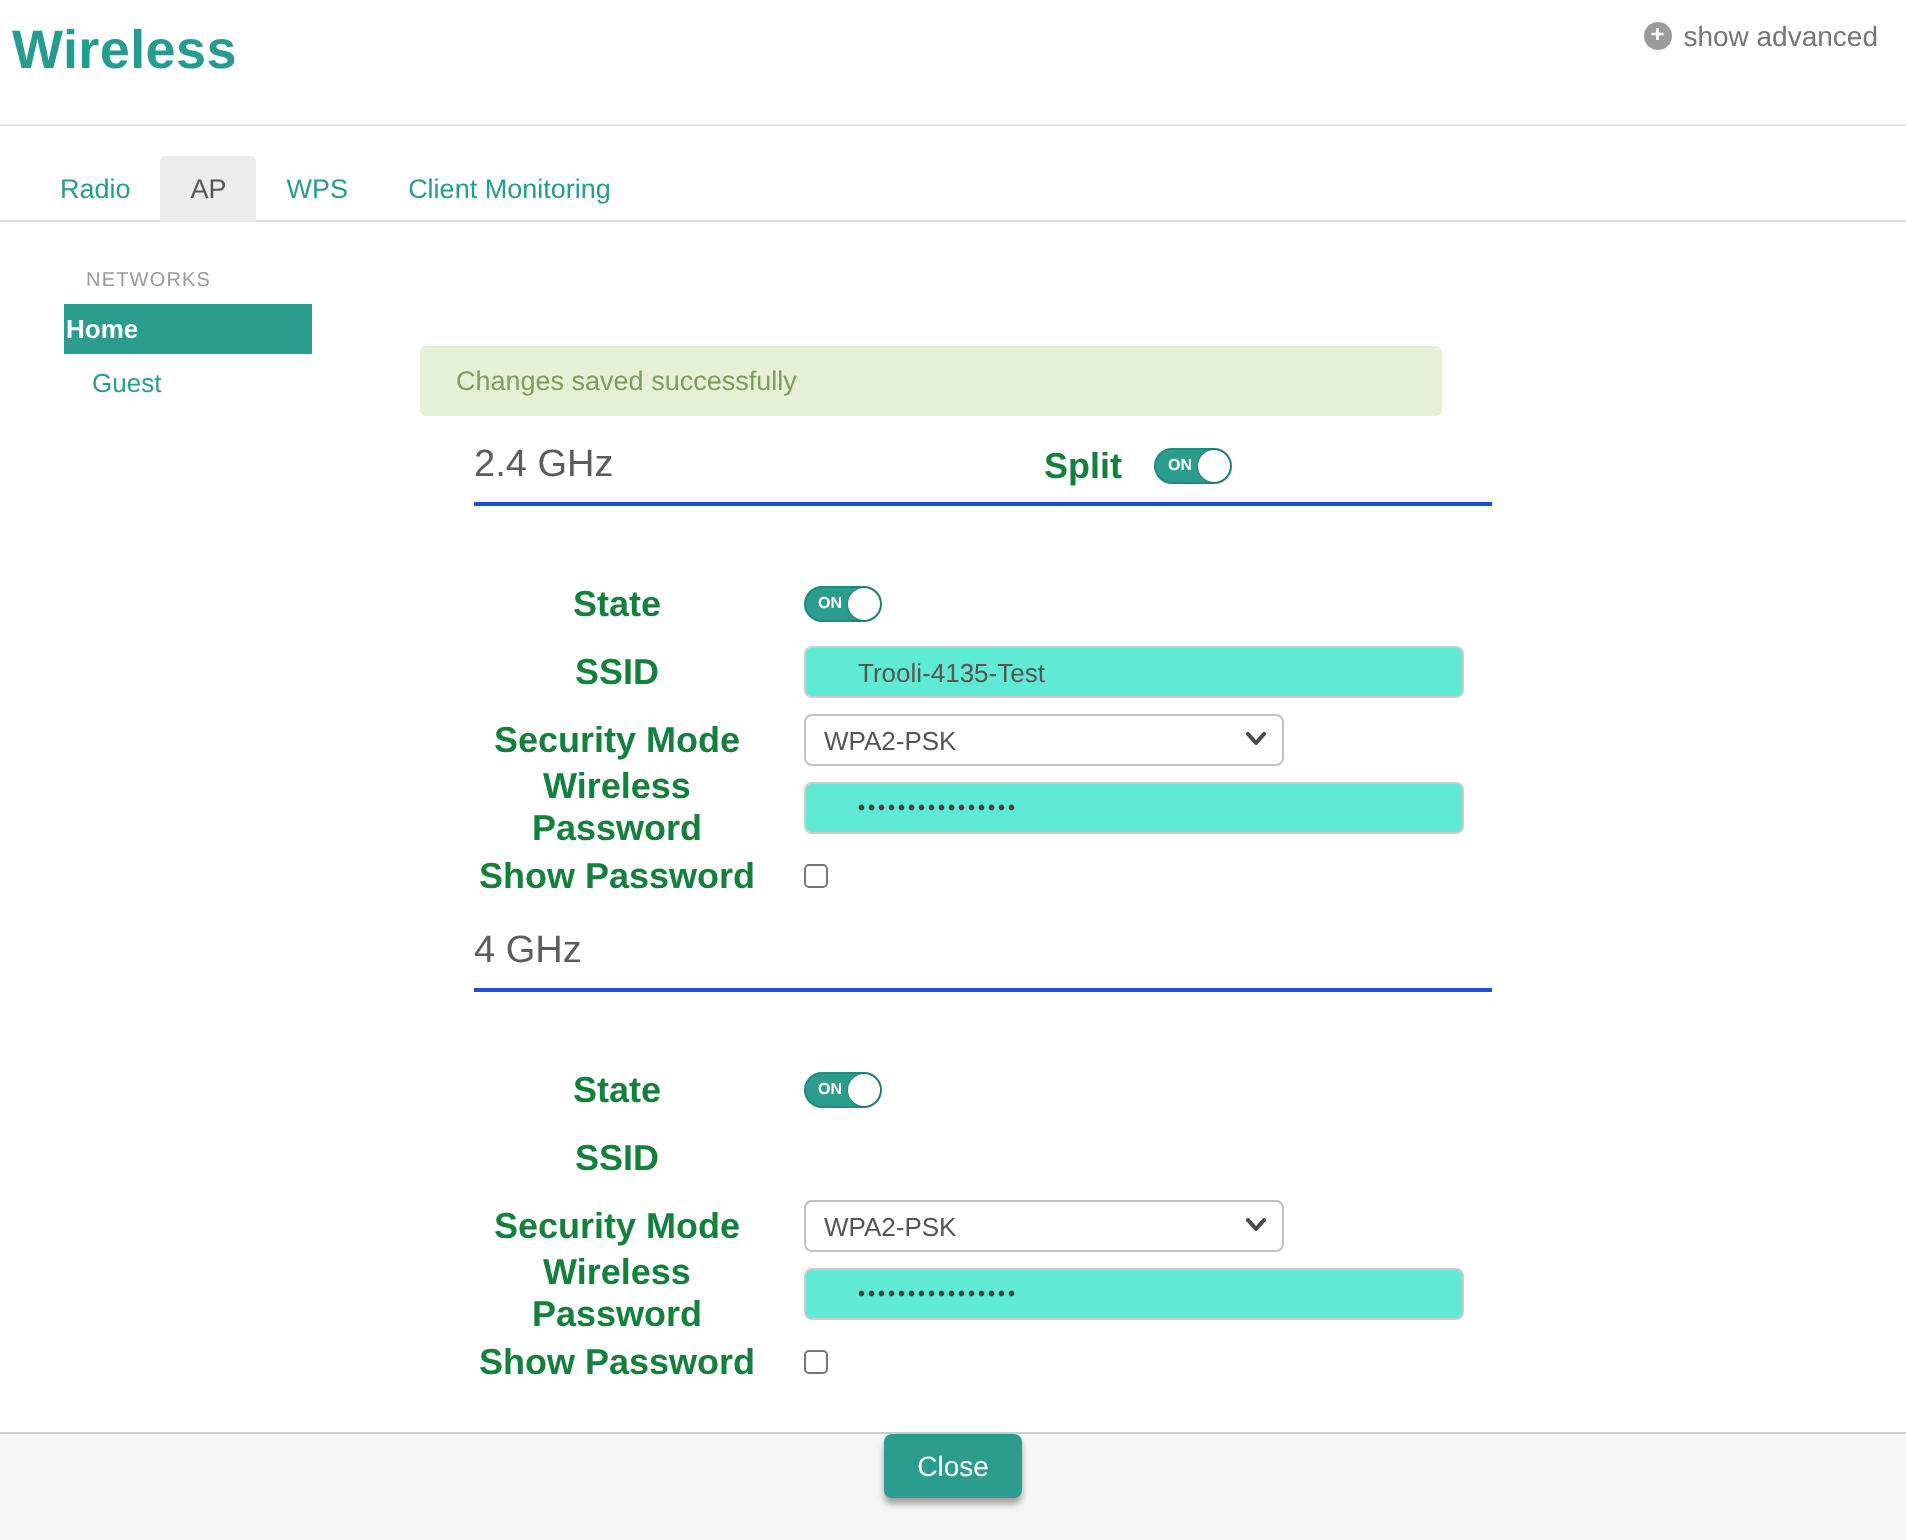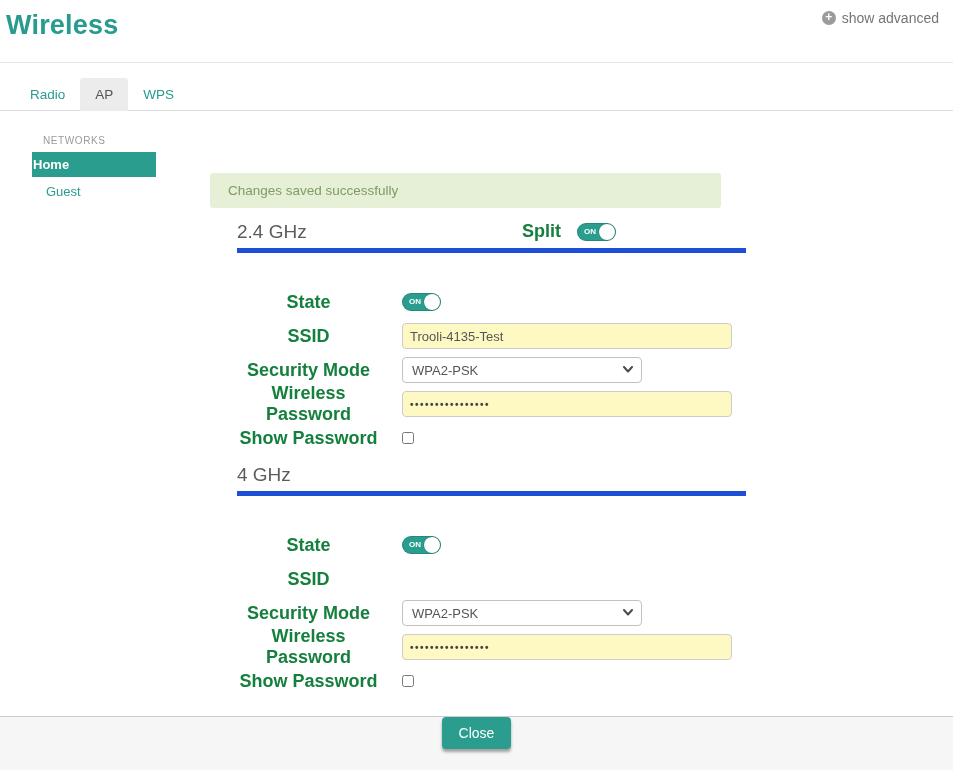--- a/index.html
+++ b/index.html
@@ -33,32 +33,32 @@
 
   
   .alert { position:absolute; left:210px; top:129px; width:511px; height:35px;
     background:#e5f0d7; border-radius:3px; color:#7f9c63; font-size:13.5px;
     display:flex; align-items:center; padding-left:18px;margin-top:44px; }
 
   
   .band { position:absolute; left:237px; width:509px; }
   .band-1 { top:215px; }
   .band-2 { top:458px; }
-  .band-header { height:38px; border-bottom:5px solid #1d4ed8; display:flex;
+  .band-header { height:38px; border-bottom:2px solid #1d4ed8; display:flex;
     align-items:center; justify-content:space-between; }
   .band-title { font-size:19px; color:#5c5c5c; }
   .split-group { display:flex; align-items:center; gap:16px; margin-right:130px; }
   .field-label, .split-label { font-size:18px; font-weight:bold; color:#15803d; }
 
   .band-form { padding-top:36px; }
   .form-row { display:flex; align-items:center; height:26px; margin-bottom:8px; }
   .form-row .field-label { width:143px; text-align:center; margin-right:22px; }
 
   .text-input { width:330px; height:26px; border:1px solid #ccc; border-radius:4px;
-    font-size:13px; color:#555; padding:0 7px; background:#fef9c3; outline:none;
+    font-size:13px; color:#555; padding:0 26px; background:#5eead4; outline:none;
     font-family:"Liberation Sans", sans-serif; }
   .pwd-input { font-size:10px; letter-spacing:1.5px; color:#444; font-weight:bold; }
 
   .select-wrap { position:relative; width:240px; height:26px; }
   .select-input { width:240px; height:26px; border:1px solid #c2c2c2; border-radius:4px;
     font-size:13px; color:#555; padding:0 24px 0 9px; background:#fff;
     appearance:none; -webkit-appearance:none; outline:none;
     font-family:"Liberation Sans", sans-serif; }
   .chevron-down-icon { position:absolute; right:9px; top:9px; width:10px; height:7px;
     pointer-events:none; }
@@ -88,20 +88,21 @@
 <div class="show-advanced">
   <span class="plus-icon">+</span>
   <span>show advanced</span>
 </div>
 <div class="hr-top"></div>
 
 <div class="tabbar">
   <div class="tab">Radio</div>
   <div class="tab active">AP</div>
   <div class="tab">WPS</div>
+  <div class="tab">Client Monitoring</div>
 </div>
 
 <div class="side-heading">NETWORKS</div>
 <div class="side-item-home">
   <span>Home</span>
 </div>
 <div class="side-item-guest">
   <span>Guest</span>
 </div>
 

